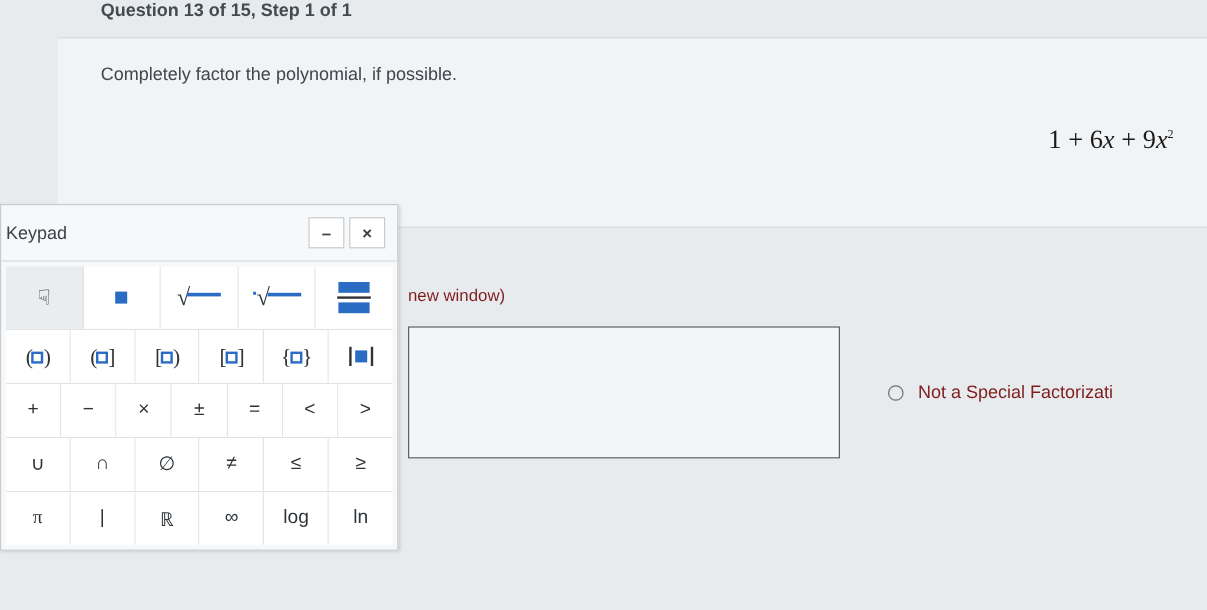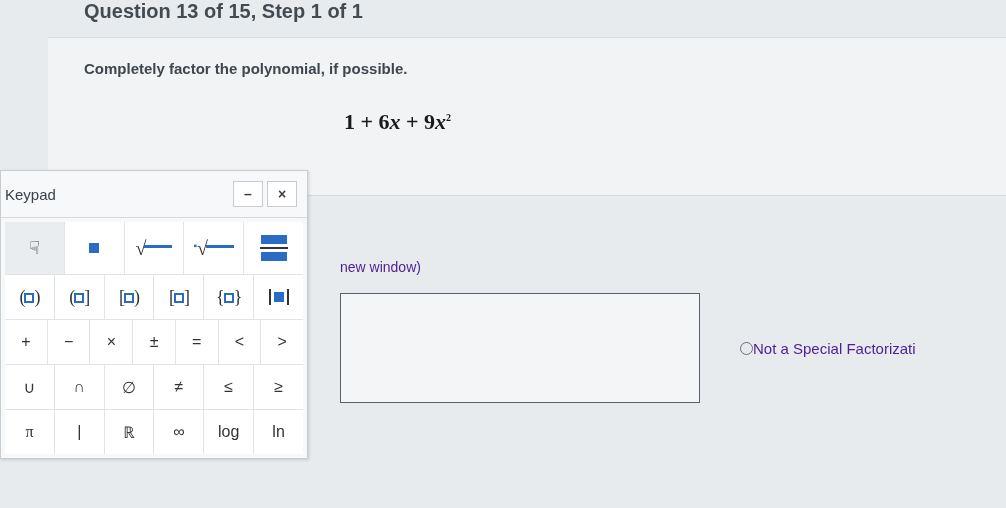--- a/index.html
+++ b/index.html
@@ -7,83 +7,82 @@
       font-family: Arial, Helvetica, sans-serif;
       background: #e8ebee;
       width: 1006px;
       height: 508px;
       overflow: hidden;
       position: relative;
       color: #333;
     }
     .question-header {
       padding: 0 0 8px 84px;
-      font-size: 20px;
+      font-size: 15px;
       font-weight: bold;
       color: #424a52;
     }
     .question-body {
       background: #f1f3f5;
       margin: 6px 0 0 48px;
       padding: 22px 28px 60px 36px;
       border-top: 1px solid #d6dadd;
       border-bottom: 1px solid #d6dadd;
-      font-weight: bold;
     }
     .prompt {
       font-size: 15px;
       color: #3f464d;
     }
     .formula {
-      text-align: left;
+      text-align: right;
       font-family: "Times New Roman", serif;
       font-size: 22px;
       color: #1a1a1a;
       margin-top: 32px;
       padding-left: 260px;
     }
     .answer-area {
       margin-left: 340px;
-      margin-top: 63px;
-      color: #4c1d95;
+      margin-top: 48px;
+      color: #7f1d1d;
       font-size: 14px;
     }
     .new-window { margin-bottom: 18px; }
     .hint-line { margin-bottom: 22px; white-space: nowrap; }
     .answer-row {
       display: flex;
       align-items: center;
       gap: 40px;
     }
     .answer-box {
       width: 360px;
       height: 110px;
       border: 1px solid #5b6067;
       background: #f3f5f7;
     }
     .radio-opt {
       display: flex;
       align-items: center;
-      gap: 0;
+      gap: 12px;
       white-space: nowrap;
       font-size: 15px;
     }
     .radio-circle {
       width: 13px; height: 13px;
       border: 1px solid #6a7078;
       border-radius: 50%;
       display: inline-block;
     }
 
     
     .keypad {
       position: absolute;
       left: 0;
       top: 170px;
-      width: 308px;
+      width: 332px;
       background: #f7f8f9;
       border: 1px solid #c8ccd0;
       box-shadow: 1px 1px 3px rgba(0,0,0,0.15);
     }
     .keypad-header {
       display: flex;
       align-items: center;
       justify-content: space-between;
       padding: 10px 10px 10px 4px;
       border-bottom: 1px solid #d6dadd;

